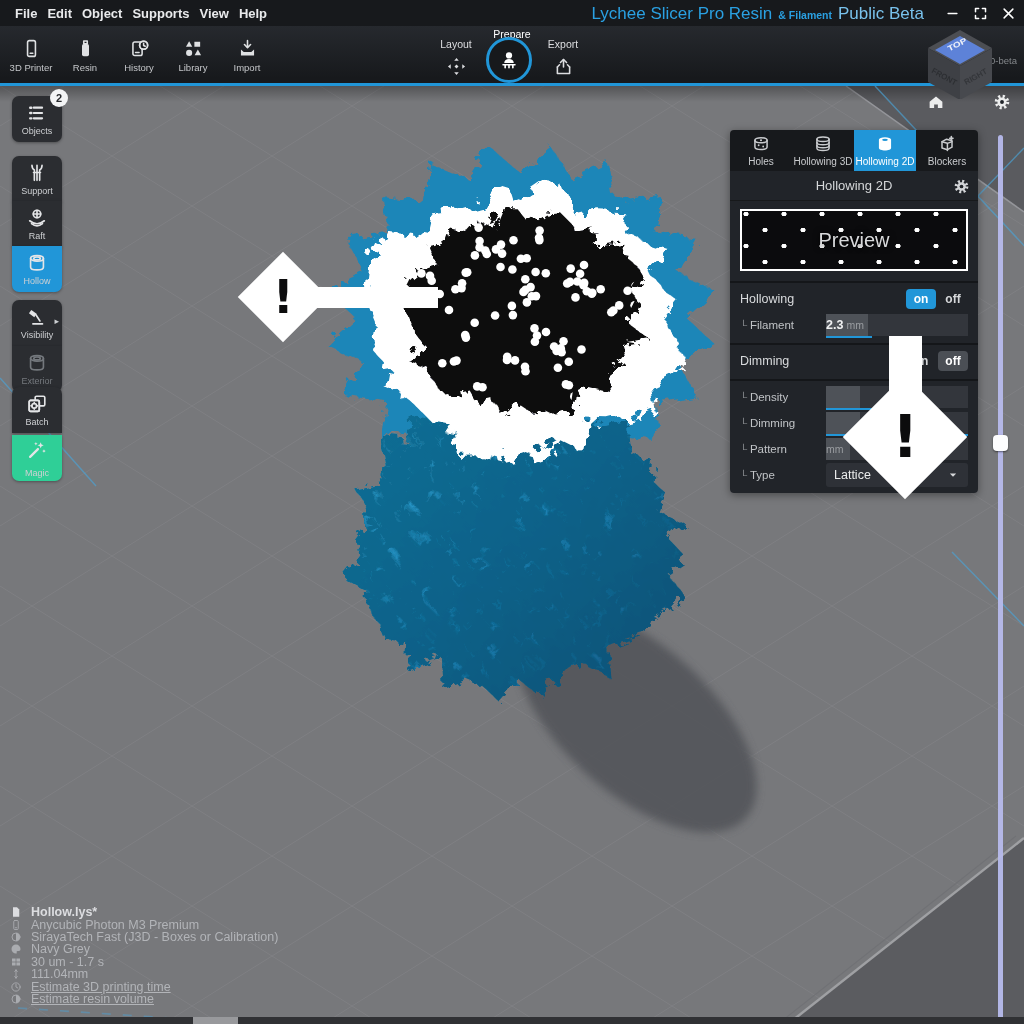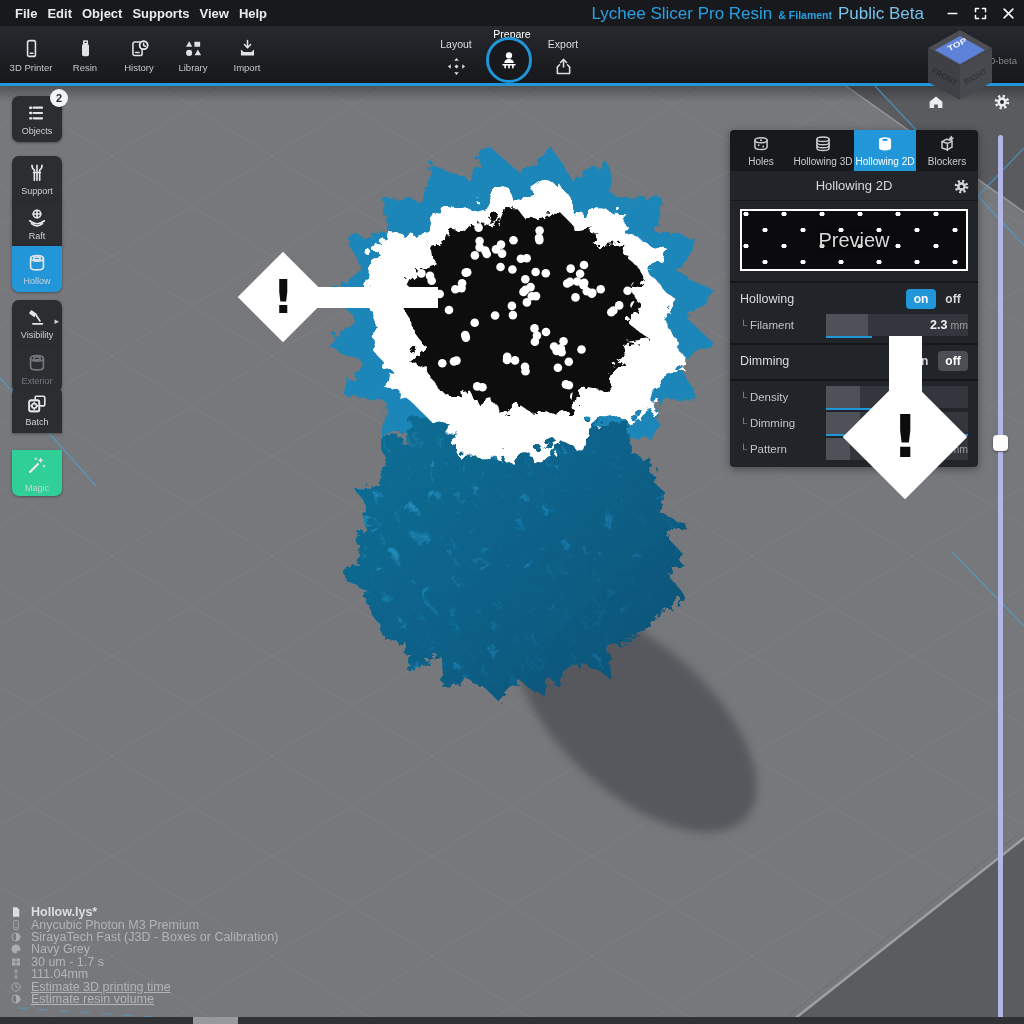--- a/index.html
+++ b/index.html
@@ -76,21 +76,21 @@
   .prow .plabel{font-size:12.5px;color:#d9dbdd;flex:1;}
   .prow .sublabel{font-size:11.5px;color:#c0c3c6;flex:1;}
   .prow .sublabel::before{content:"\2514\00a0";color:#9a9da1;font-size:10px;}
   .prow .sublabel.dis{color:#70747a;}
   .tgl{display:flex;gap:2px;text-align:right;}
   .tgl span{min-width:30px;height:20px;padding:0 7px;border-radius:4px;display:flex;align-items:center;justify-content:center;font-size:12px;font-weight:bold;color:#d6d8da;}
   .tgl .on-blue{background:var(--accent);color:#fff;}
   .tgl .off-gray{background:#4b4f55;color:#fff;}
   .sfield{width:142px;height:22px;background:#33363c;position:relative;}
   .sthumb{position:absolute;left:0;top:0;height:22px;background:#4e5258;}
-  .sval{position:absolute;inset:0;display:flex;align-items:center;justify-content:flex-end;gap:3px;}
+  .sval{position:absolute;inset:0;display:flex;align-items:center;justify-content:flex-start;gap:3px;}
   .sval b{font-size:12.5px;color:#f0f1f2;}
   .sval .unit{font-size:10.5px;color:#9a9da1;}
   .sline{position:absolute;left:0;bottom:-2px;height:2px;background:var(--accent);}
   .ibox{width:142px;height:22px;background:#2a2d32;border:1px solid #43464c;border-radius:3px;display:flex;align-items:center;justify-content:center;gap:4px;color:#8d9196;font-size:12px;}
   .dropdown{width:142px;height:24px;background:#2e3137;border-radius:3px;display:flex;align-items:center;padding:0 8px;color:#eceded;font-size:12.5px;}
   .dropdown .caret{margin-left:auto;width:14px;height:14px;color:#d5d7d9;}
 
   
   .co-bar{position:absolute;background:#fff;z-index:7;}
   .co-diamond{position:absolute;background:#fff;transform:rotate(45deg);z-index:7;display:flex;align-items:center;justify-content:center;}
@@ -485,21 +485,21 @@
             <svg viewBox="0 0 24 24" fill="none" stroke="currentColor" stroke-width="1.8" stroke-linecap="round" stroke-linejoin="round">
               <rect x="10" y="3.5" width="10.5" height="10.5" rx="1.5"></rect>
               <rect x="3.5" y="8" width="11" height="12" rx="1.5" fill="#2b2d31"></rect>
               <rect x="3.5" y="8" width="11" height="12" rx="1.5"></rect>
               <circle cx="9" cy="14" r="2.6"></circle>
               <path d="M9 10.4v1.2M9 16.4v1.2M5.4 14h1.2M11.4 14h1.2"></path>
             </svg>
           </span>
           <span class="lbl">Batch</span>
         </div>
-        <div class="sb-btn rb magic" style="top: 364px; gap: 7px;">
+        <div class="sb-btn rb magic" style="top: 349px; gap: 7px;">
           <span class="ic">
             <svg viewBox="0 0 24 24" fill="none" stroke="currentColor" stroke-width="1.8" stroke-linecap="round" stroke-linejoin="round">
               <path d="M4.5 19.5L13 11" stroke-width="2.5"></path>
               <path d="M16 3.6l1 2.3 2.3 1-2.3 1-1 2.3-1-2.3-2.3-1 2.3-1z" fill="currentColor" stroke="none"></path>
               <path d="M19.6 11.3l.6 1.3 1.3.6-1.3.6-.6 1.3-.6-1.3-1.3-.6 1.3-.6z" fill="currentColor" stroke="none"></path>
               <path d="M10.8 3.2l.6 1.3 1.3.6-1.3.6-.6 1.3-.6-1.3-1.3-.6 1.3-.6z" fill="currentColor" stroke="none"></path>
             </svg>
           </span>
           <span class="lbl">Magic</span>
         </div>
@@ -615,20 +615,29 @@
           </div>
           <div class="prow">
             <span class="sublabel">Pattern</span>
             <div class="sfield">
               <div class="sthumb" style="width:24px"></div>
               <div class="sval">
                   <span class="unit">mm</span>
                 </div>
             </div>
           </div>
+          <div class="prow">
+            <span class="sublabel">Type</span>
+            <div class="dropdown">
+              <span>Lattice</span>
+              <span class="caret"><svg viewBox="0 0 24 24">
+                    <path d="M6.5 9.5l5.5 5.5 5.5-5.5z" fill="currentColor"></path>
+                  </svg></span>
+            </div>
+          </div>
         </div>
       </div>
     </section>
 
     <div class="co-bar" style="left:303px;top:201px;width:135px;height:21px"></div>
     <div class="co-diamond" style="left:251px;top:179px;width:64px;height:64px">
       <span class="mark" style="font-size:46px">!</span>
     </div>
 
     <div class="co-bar" style="left:889px;top:250px;width:33px;height:72px"></div>

